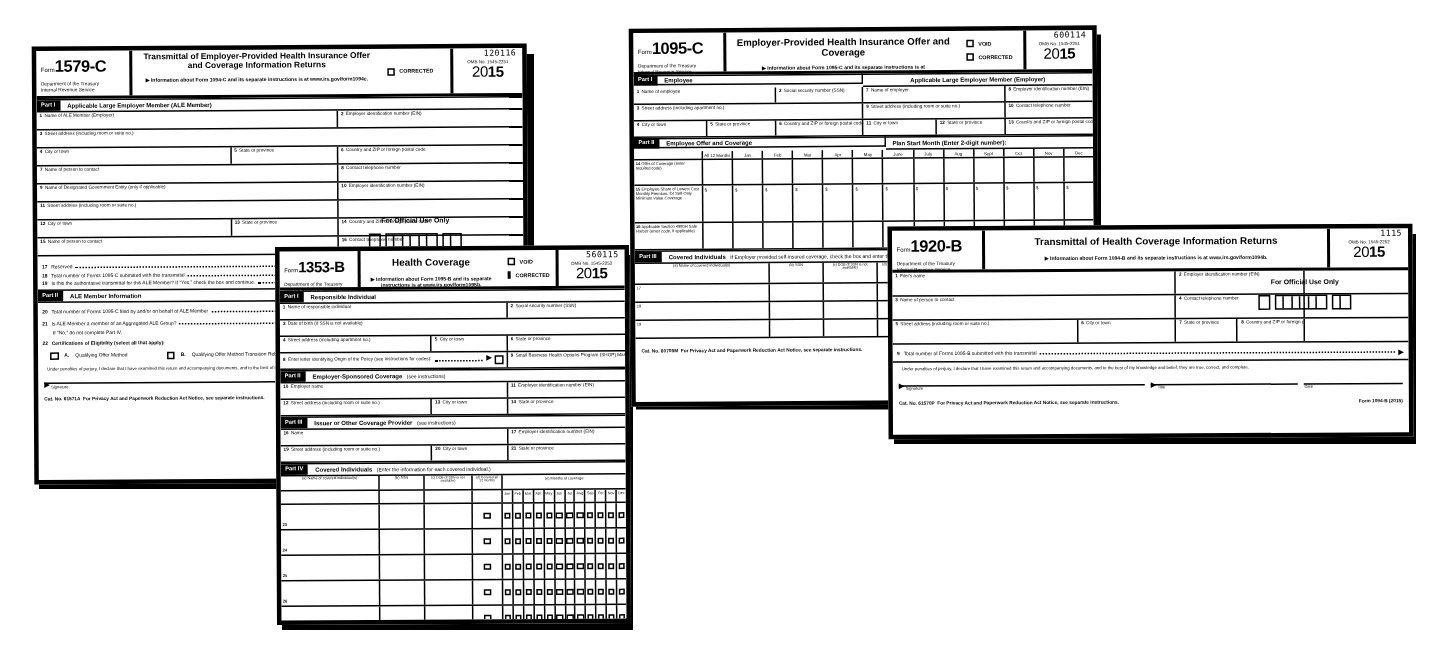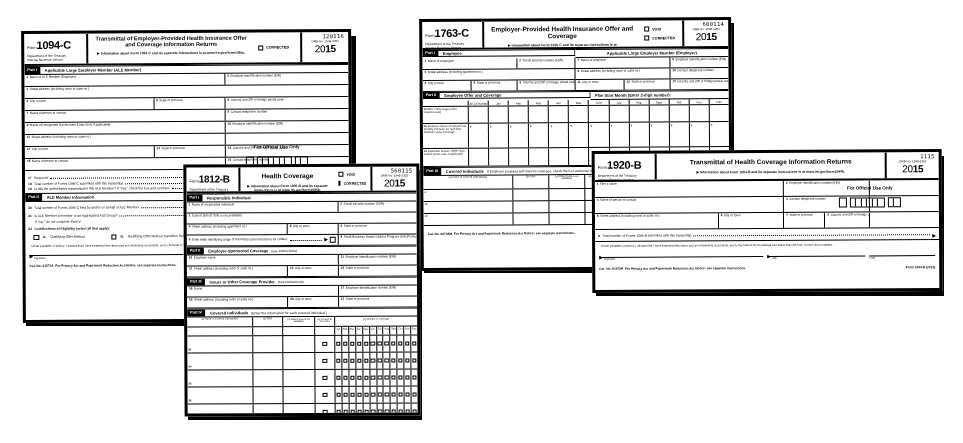--- a/index.html
+++ b/index.html
@@ -103,21 +103,21 @@
 <div class="stage">
 
   <div class="shadow" style="left:26px;top:36px;width:330px;height:290px;"></div>
   <div class="shadow" style="left:424px;top:23px;width:310px;height:250px;"></div>
   <div class="shadow" style="left:188px;top:170px;width:234px;height:250px;"></div>
   <div class="shadow" style="left:596px;top:156px;width:348px;height:140px;"></div>
 
   <div class="sheet" style="left:22px;top:30px;width:330px;height:292px;transform:rotate(-0.35deg);z-index:1;">
     <div class="hdr" style="height:30px;">
       <div class="hdr-left" style="width:64px;">
-        <div class="formnum"><span class="lbl">Form</span><span class="num" style="font-size:11px;">1094-C</span></div>
+        <div class="formnum"><span class="lbl">Form</span><span class="num" style="font-size:11px;">1579-C</span></div>
         <div class="agency">
           <div>Department of the Treasury</div>
           <div>Internal Revenue Service</div>
         </div>
       </div>
       <div class="hdr-mid">
         <div class="title" style="font-size:5.6px;">Transmittal of Employer-Provided Health Insurance Offer and Coverage Information Returns</div>
         <div class="subtitle">▶ Information about Form 1094-C and its separate instructions is at www.irs.gov/form1094c.</div>
       </div>
       <div class="hdr-chk" style="width:46px;">
@@ -262,21 +262,21 @@
 
     <div class="footer" style="margin-top:3px;">
       <div class="cat"><span>Cat. No. 61571A</span> &nbsp;<span>For Privacy Act and Paperwork Reduction Act Notice, see separate instructions.</span></div>
       <div class="frm">Form 1094-C (2015)</div>
     </div>
   </div>
 
   <div class="sheet" style="left:420px;top:18px;width:312px;height:252px;transform:rotate(-0.4deg);z-index:2;">
     <div class="hdr" style="height:26px;">
       <div class="hdr-left" style="width:62px;">
-        <div class="formnum"><span class="lbl">Form</span><span class="num" style="font-size:11px;">1763-C</span></div>
+        <div class="formnum"><span class="lbl">Form</span><span class="num" style="font-size:11px;">1095-C</span></div>
         <div class="agency">
           <div>Department of the Treasury</div>
           <div>Internal Revenue Service</div>
         </div>
       </div>
       <div class="hdr-mid">
         <div class="title" style="font-size:6.4px;padding-top:2px;">Employer-Provided Health Insurance Offer and Coverage</div>
         <div class="subtitle">▶ Information about Form 1095-C and its separate instructions is at www.irs.gov/form1095c.</div>
       </div>
       <div class="hdr-chk" style="width:42px;">
@@ -480,21 +480,21 @@
 
     <div class="footer" style="margin-top:4px;">
       <div class="cat"><span>Cat. No. 60705M</span> &nbsp;<span>For Privacy Act and Paperwork Reduction Act Notice, see separate instructions.</span></div>
       <div class="frm">Form 1095-C (2015)</div>
     </div>
   </div>
 
   <div class="sheet" style="left:184px;top:164px;width:236px;height:252px;transform:rotate(-0.3deg);z-index:3;">
     <div class="hdr" style="height:24px;">
       <div class="hdr-left" style="width:54px;">
-        <div class="formnum"><span class="lbl">Form</span><span class="num" style="font-size:10px;">1812-B</span></div>
+        <div class="formnum"><span class="lbl">Form</span><span class="num" style="font-size:10px;">1353-B</span></div>
         <div class="agency">
           <div>Department of the Treasury</div>
           <div>Internal Revenue Service</div>
         </div>
       </div>
       <div class="hdr-mid">
         <div class="title" style="font-size:6.6px;padding-top:3px;">Health Coverage</div>
         <div class="subtitle" style="margin-top:4px;">▶ Information about Form 1095-B and its separate instructions is at www.irs.gov/form1095b.</div>
       </div>
       <div class="hdr-chk" style="width:36px;">

